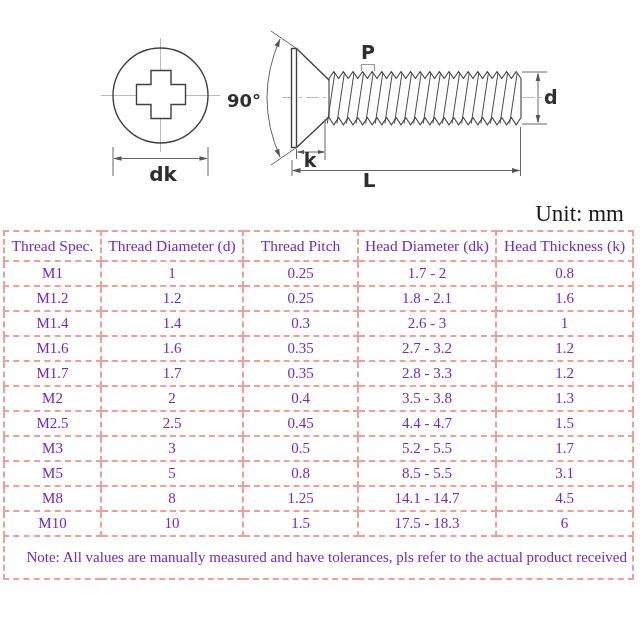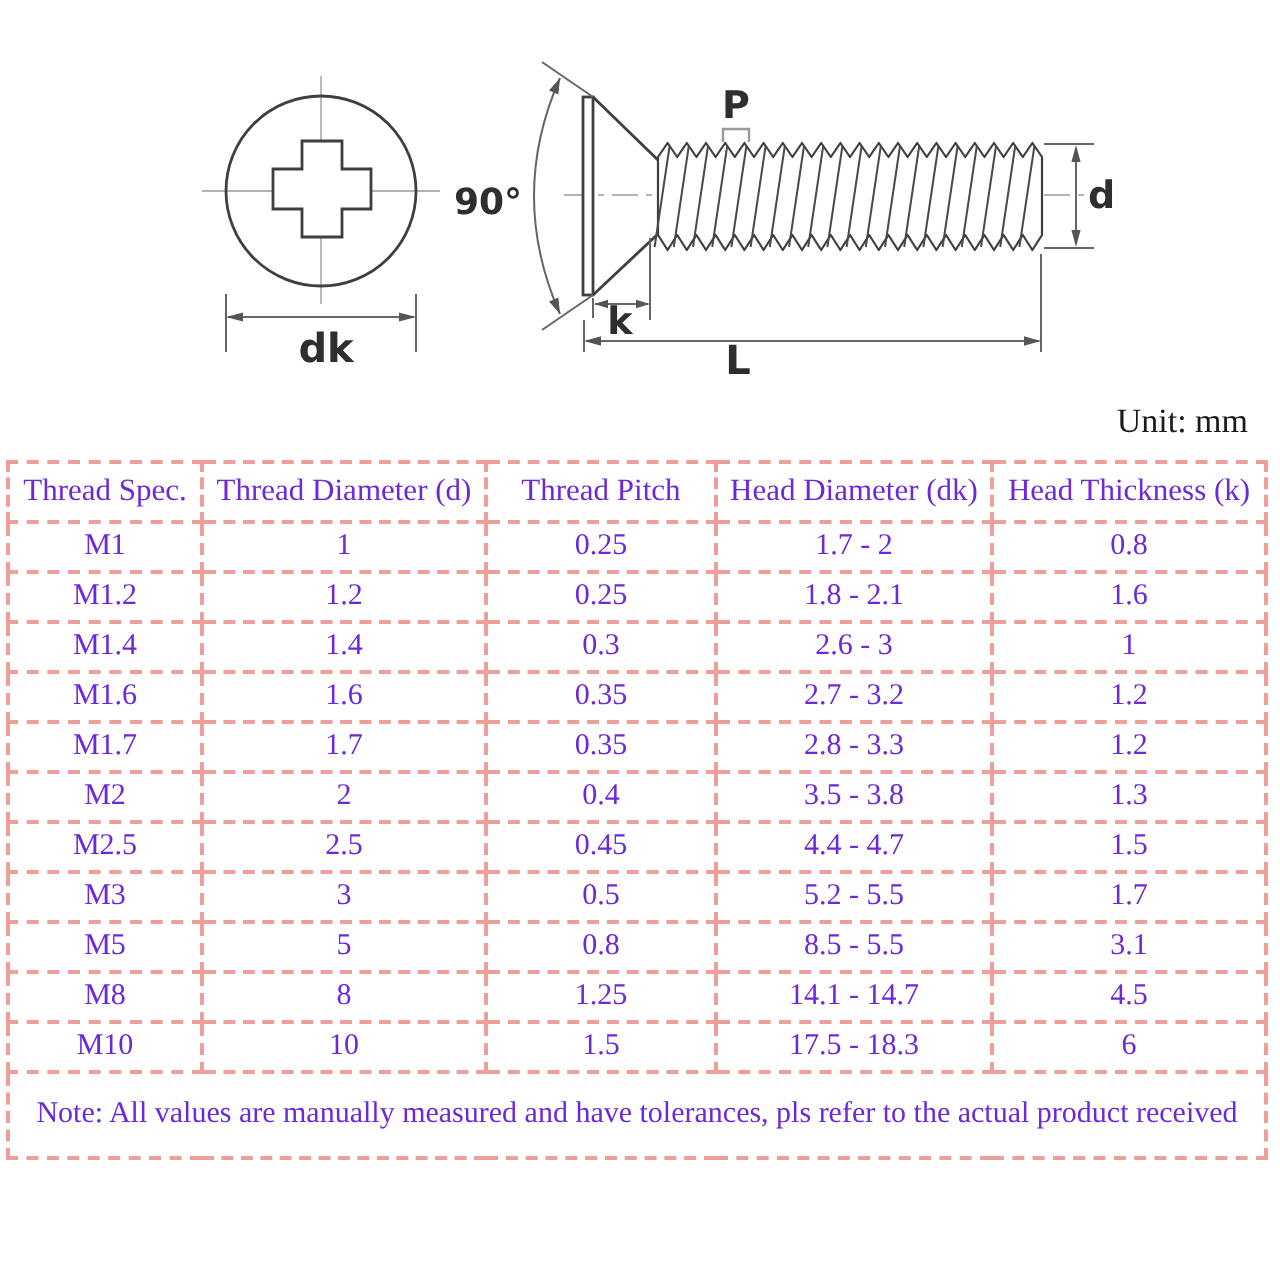--- a/index.html
+++ b/index.html
@@ -4,37 +4,37 @@
 <style>
   html,body{margin:0;padding:0;background:#fff;}
   .stage{
     position:relative;width:640px;height:639px;background:#fff;overflow:hidden;
     font-family:"Liberation Serif", serif;
   }
   .diagram{position:absolute;left:0;top:0;}
   .dim-label{font-family:"DejaVu Sans", sans-serif;font-weight:bold;fill:#2e2e2e;}
   .unit-label{
     position:absolute;top:201px;right:16px;
-    font-size:17px;color:#1a1a1a;
+    font-size:23px;color:#1a1a1a;
   }
   table.spec{
     position:absolute;left:3px;top:230px;width:629px;
     border-collapse:collapse;table-layout:fixed;
     font-size:15px;color:#6d28d9;
   }
   table.spec th, table.spec td{
     border:2px dashed #ef9f99;
     text-align:center;vertical-align:middle;
     font-weight:normal;padding:0;
     overflow:hidden;white-space:nowrap;
   }
   table.spec th{height:28px;font-size:15.5px;}
   table.spec td{height:23px;}
   table.spec td.note-cell{
-    text-align:center;white-space:normal;
+    text-align:right;white-space:normal;
     padding:1px 5px 2px 5px;line-height:19px;height:38px;
   }
 </style>
 </head>
 <body>
 
 <div class="stage">
 
   <svg class="diagram" width="640" height="198" viewBox="0 0 640 198">
 

